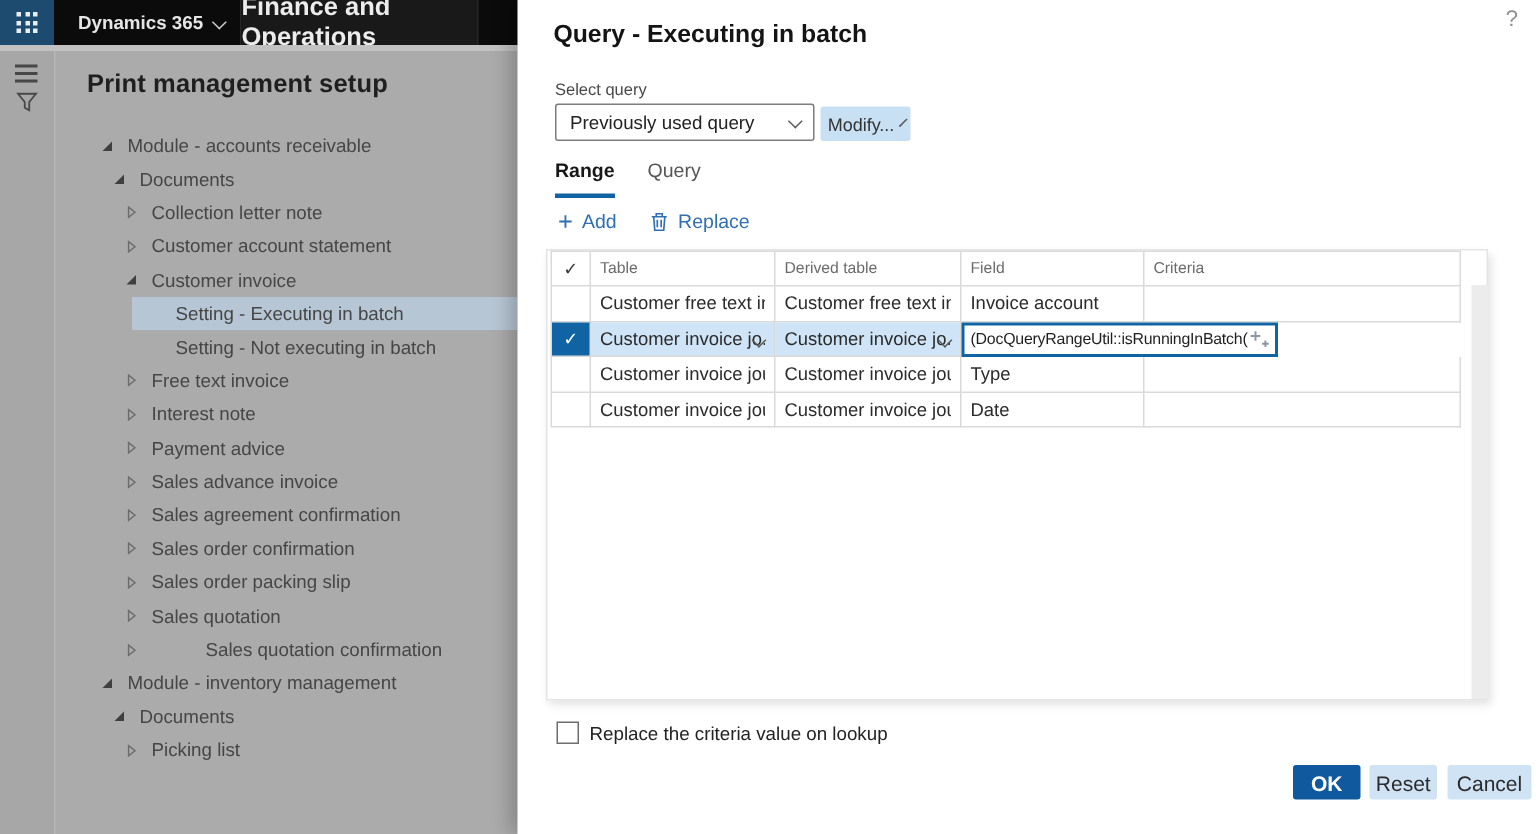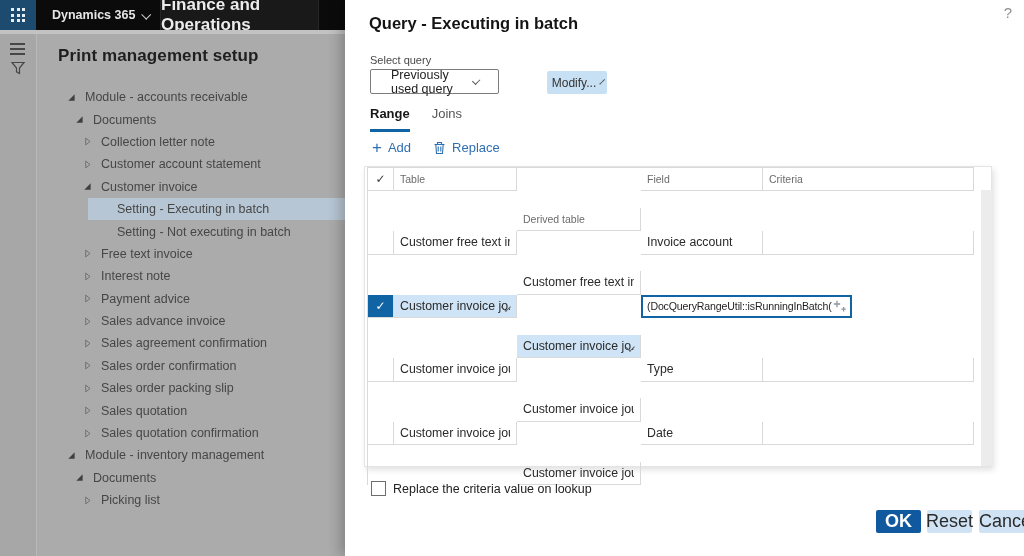--- a/index.html
+++ b/index.html
@@ -36,22 +36,22 @@
   .tree-row{height:22.4px;display:flex;align-items:center;font-size:12.5px;color:#464646;cursor:default;}
   .tree-row.sel{background:linear-gradient(to right,transparent 0 51px,var(--tree-sel-bg,#b7c6d4) 51px);}
   .tree-arrow{width:18px;display:flex;align-items:center;flex:0 0 18px;}
   .tree-label{white-space:nowrap;}
   
   .dialog{position:absolute;left:345px;top:0;width:679px;height:556px;background:#fff;z-index:2;
     box-shadow:-5px 0 12px rgba(0,0,0,.22);}
   .help{position:absolute;right:12px;top:4px;font-size:15px;color:#8f8f8f;}
   .dlg-title{position:absolute;left:24px;top:14px;font-size:16.5px;font-weight:700;color:#141414;}
   .fld-label{position:absolute;left:25px;top:54px;font-size:11px;color:#494949;}
-  .combo{position:absolute;left:25px;top:69px;width:129px;height:25px;border:1px solid #7d7d7d;border-radius:2px;
-    background:#fff;display:flex;align-items:center;justify-content:space-between;padding:0 20px;box-sizing:border-box;}
+  .combo{position:absolute;left:25px;top:69px;width:173px;height:25px;border:1px solid #7d7d7d;border-radius:2px;
+    background:#fff;display:flex;align-items:center;justify-content:space-between;padding:0 9px;box-sizing:border-box;}
   .combo-text{font-size:12.5px;color:#222;}
   .combo .chev,.modify .chev,.cell-chev{border-color:#5a5a5a;}
   .modify{position:absolute;left:202px;top:71px;width:60px;height:23px;background:var(--modify-bg,#c7e0f4);
     border:none;border-radius:2px;display:flex;align-items:center;justify-content:center;gap:5px;
     font-size:12px;color:#333;font-family:inherit;}
   .tabs{position:absolute;left:25px;top:106px;display:flex;gap:22px;}
   .tab{font-size:13px;color:#555;padding-bottom:8px;}
   .tab.active{font-weight:700;color:#171717;border-bottom:3px solid var(--accent,#1164a3);}
   .gtoolbar{position:absolute;left:27px;top:140px;display:flex;align-items:center;gap:22px;}
   .tool-btn{display:flex;align-items:center;gap:6px;font-size:13px;color:var(--link-blue,#2f6fb2);
@@ -62,39 +62,39 @@
     border:1px solid #e4e4e4;box-sizing:border-box;box-shadow:2px 3px 6px rgba(0,0,0,.12);}
   .grid{position:absolute;left:2px;top:0;width:606px;border-left:1px solid var(--grid-border,#d9d9d9);
     border-top:1px solid var(--grid-border,#d9d9d9);box-sizing:content-box;}
   .grid-row,.grid-head{display:flex;}
   .gcell{border-right:1px solid var(--grid-border,#d9d9d9);border-bottom:1px solid var(--grid-border,#d9d9d9);
     box-sizing:border-box;display:flex;align-items:center;padding:0 6px;overflow:hidden;white-space:nowrap;position:relative;}
   .grid-head .gcell{height:23px;font-size:10.5px;color:#6b6b6b;}
   .grid-row .gcell{height:23.5px;font-size:12.3px;color:#2b2b2b;}
   .c-check{width:26px;flex:0 0 26px;justify-content:center;padding:0;}
   .c-table{width:123px;flex:0 0 123px;}
-  .c-derived{width:124px;flex:0 0 124px;margin-top:40px;}
+  .c-derived{width:124px;flex:0 0 124px;}
   .c-field{width:122px;flex:0 0 122px;}
   .c-criteria{width:211px;flex:0 0 211px;}
   .head-check{font-size:12px;color:#3a3a3a;}
   .grid-row.sel .c-check{background:var(--accent,#1164a3);}
   .grid-row.sel .c-table,.grid-row.sel .c-derived,.grid-row.sel .c-field{background:var(--row-sel-bg,#cfe4f6);}
   .chk-glyph{color:#fff;font-size:12px;}
   .cell-text{overflow:hidden;white-space:nowrap;flex:1;}
   .cell-chev{position:absolute;right:8px;top:9px;width:5.5px;height:5.5px;}
   .c-criteria.focus{border:2px solid var(--accent,#1164a3);padding:0 3px 0 4px;}
   .crit-text{font-size:10.6px;letter-spacing:-.15px;color:#1f1f1f;}
   .crit-add{flex:0 0 auto;margin-left:1px;}
   .gscroll{position:absolute;left:616px;top:23px;width:11px;height:276px;background:#ececec;}
   
   .chk-row{position:absolute;left:26px;top:481px;display:flex;align-items:center;gap:7px;}
   .chk-box{width:15px;height:15px;border:1px solid #6d6d6d;background:#fff;box-sizing:border-box;}
   .chk-label{font-size:12.5px;color:#222;}
-  .btn{position:absolute;top:510px;height:23px;border:none;border-radius:2px;font-size:18px;font-family:inherit;
-    display:flex;align-items:center;justify-content:center;margin-left:14px;}
+  .btn{position:absolute;top:510px;height:23px;border:none;border-radius:2px;font-size:14px;font-family:inherit;
+    display:flex;align-items:center;justify-content:center;}
   .btn-ok{left:517px;width:45px;background:var(--ok-bg,#11599f);color:#fff;font-weight:700;}
   .btn-lite{background:var(--light-btn-bg,#cfe3f5);color:#2b2b2b;}
   .btn-reset{left:568px;width:45px;}
   .btn-cancel{left:620px;width:56px;}
 </style>
 </head>
 <body style="--navbar-bg: #0b0b0b; --navbar-mid-bg: #191919; --waffle-bg: #1d4b70; --dim-bg: #ababab; --rail-bg: #a7a7a7; --tree-sel-bg: #b7c6d4; --accent: #1164a3; --ok-bg: #11599f; --light-btn-bg: #cfe3f5; --modify-bg: #c7e0f4; --row-sel-bg: #cfe4f6; --link-blue: #2f6fb2; --grid-border: #d9d9d9;">
 
 <div class="topbar">
   <div class="waffle">
@@ -241,21 +241,21 @@
         <span class="tree-label">Sales order packing slip</span>
       </div>
       <div class="tree-row" style="padding-left: 46px;">
         <span class="tree-arrow">
           <svg width="9" height="9" viewBox="0 0 10 10">
             <path d="M3 1.2 L7.8 5 L3 8.8 Z" fill="none" stroke="#6b6b6b"></path>
           </svg>
         </span>
         <span class="tree-label">Sales quotation</span>
       </div>
-      <div class="tree-row" style="padding-left: 46px;">
+      <div class="tree-row" style="padding-left: 46px; gap: 36px;">
         <span class="tree-arrow">
           <svg width="9" height="9" viewBox="0 0 10 10">
             <path d="M3 1.2 L7.8 5 L3 8.8 Z" fill="none" stroke="#6b6b6b"></path>
           </svg>
         </span>
         <span class="tree-label">Sales quotation confirmation</span>
       </div>
       <div class="tree-row" style="padding-left: 30px;">
         <span class="tree-arrow">
           <svg width="9" height="9" viewBox="0 0 10 10">
@@ -292,21 +292,21 @@
     <span class="combo-text">Previously used query</span>
     <span class="chev"></span>
   </div>
   <button class="modify">
     <span>Modify...</span>
     <span class="chev"></span>
   </button>
 
   <div class="tabs">
     <div class="tab active">Range</div>
-    <div class="tab">Joins</div>
+    <div class="tab">Query</div>
   </div>
 
   <div class="gtoolbar">
     <button class="tool-btn">
       <span class="plus-glyph">+</span>
       <span>Add</span>
     </button>
     <button class="tool-btn">
       <svg width="13" height="14" viewBox="0 0 13 14">
         <g fill="none" stroke="#2f6fb2" stroke-width="1.1">

